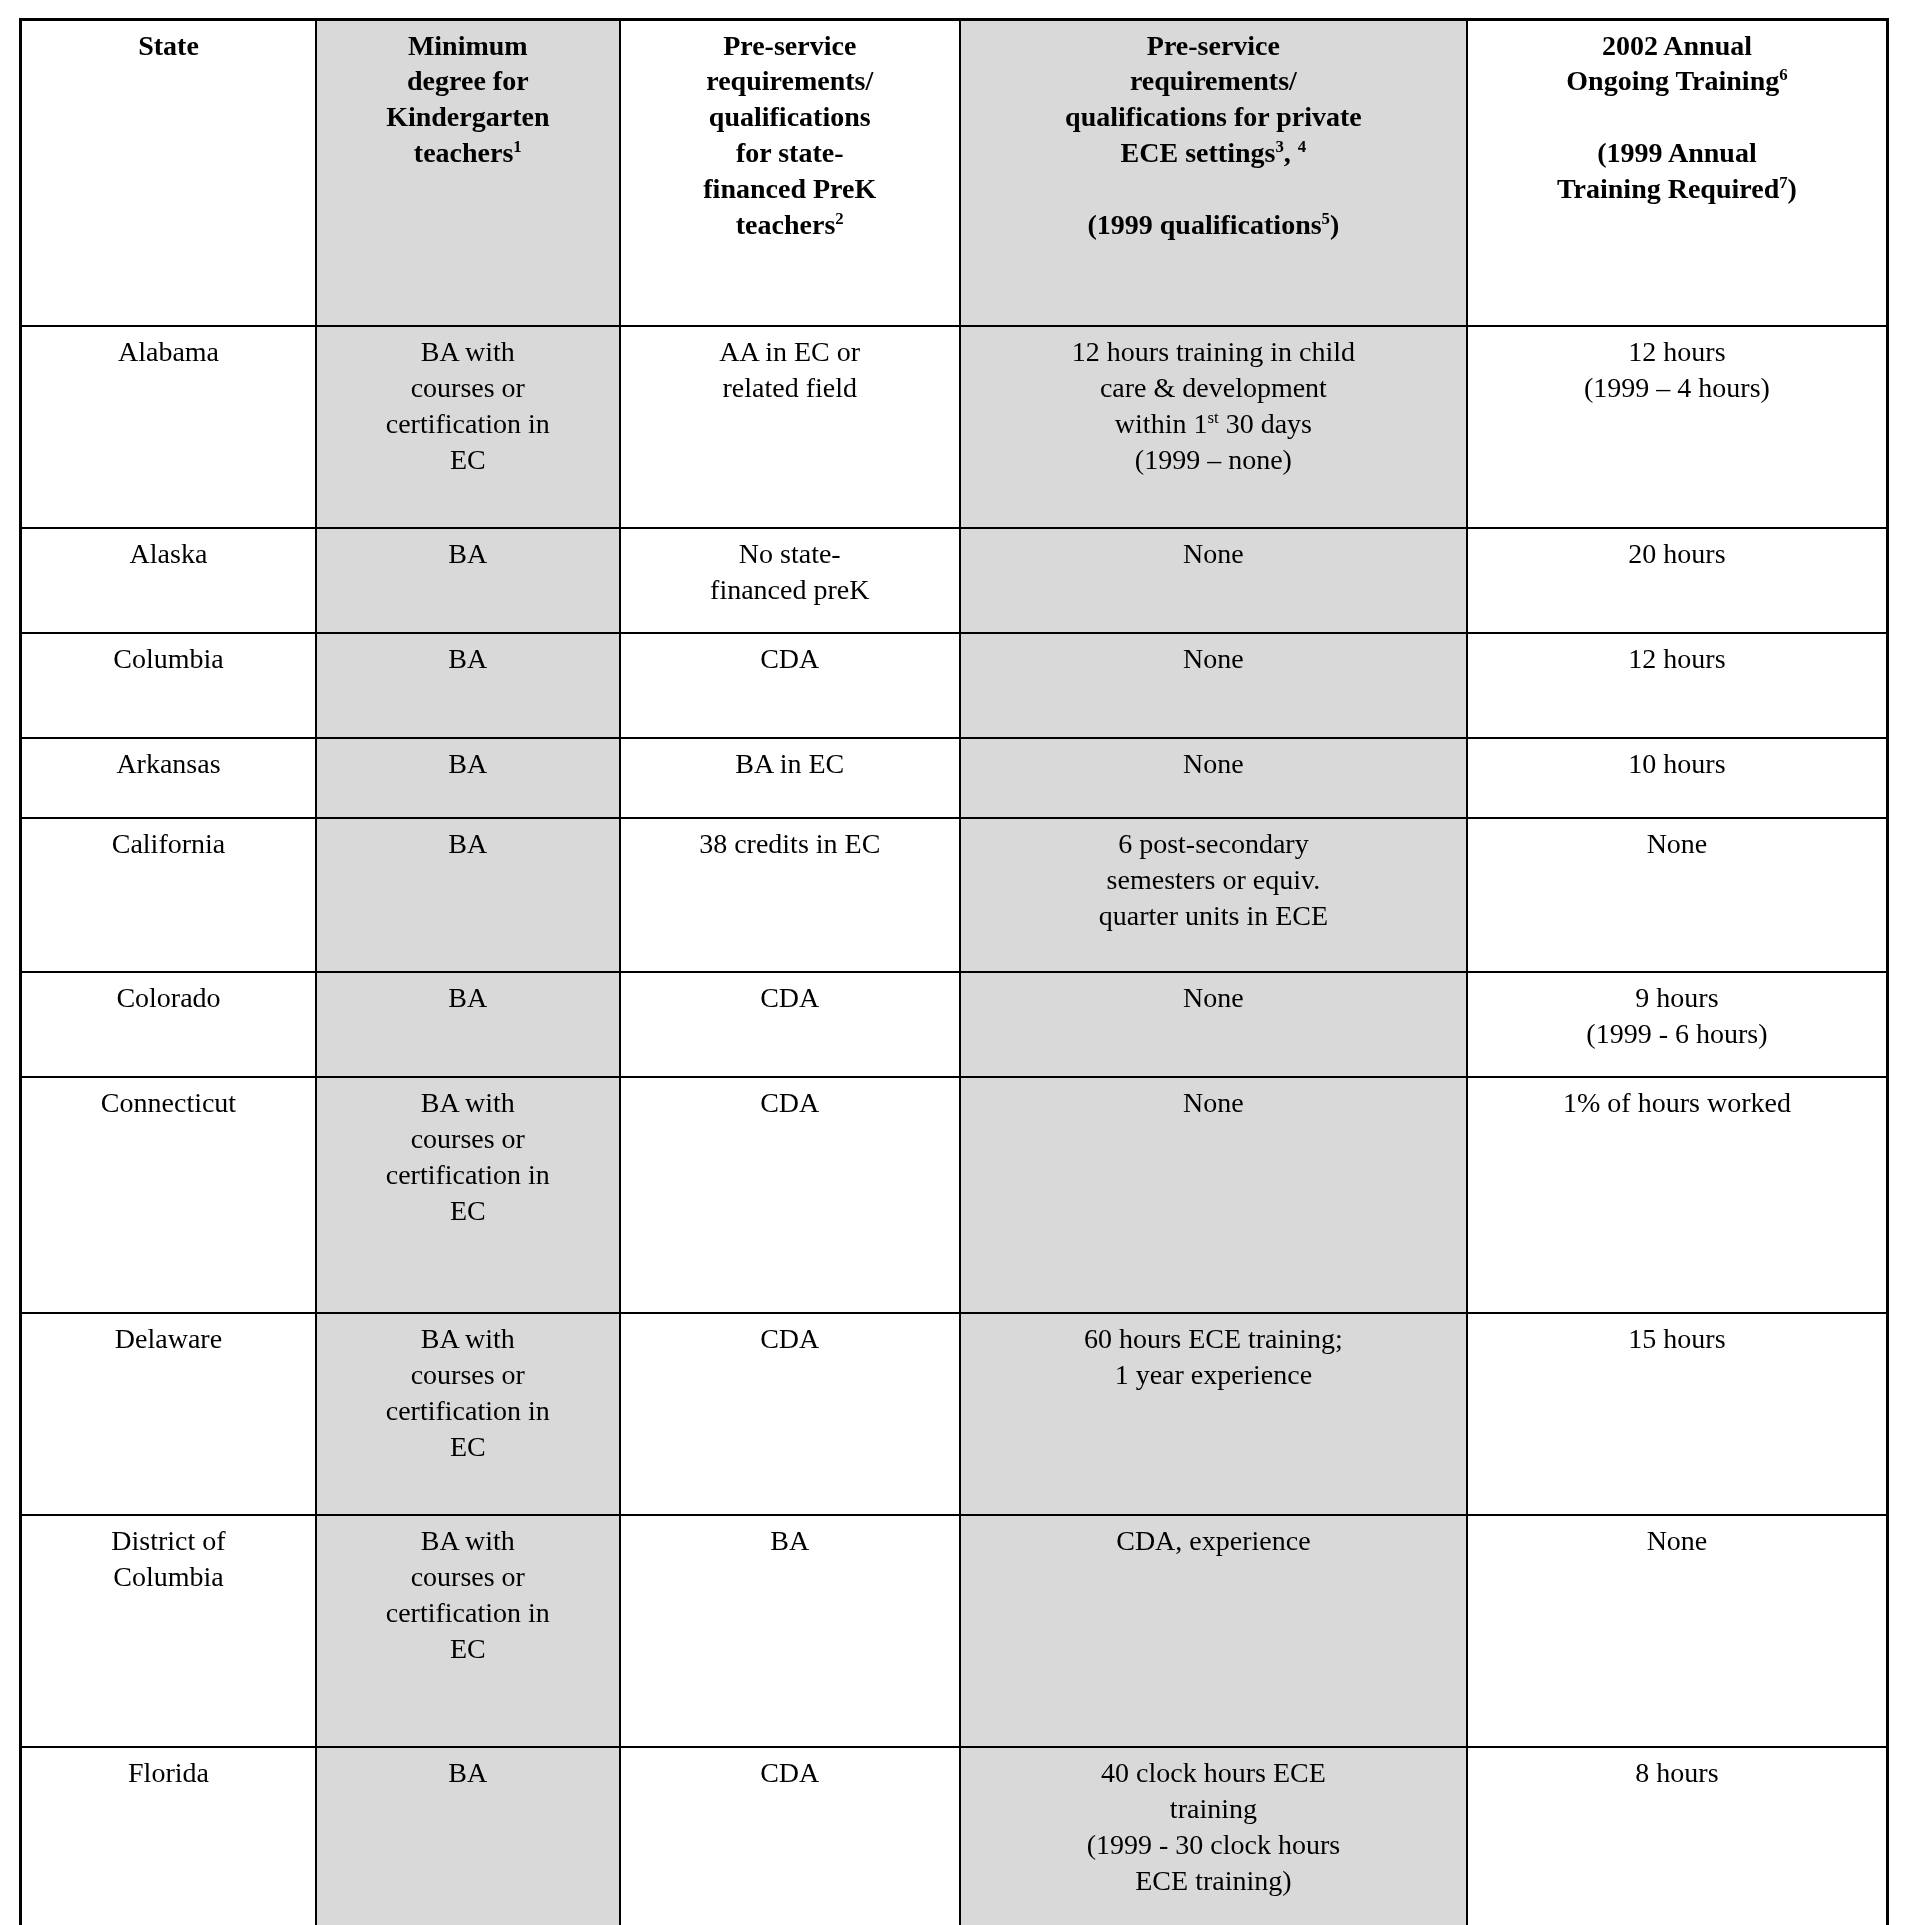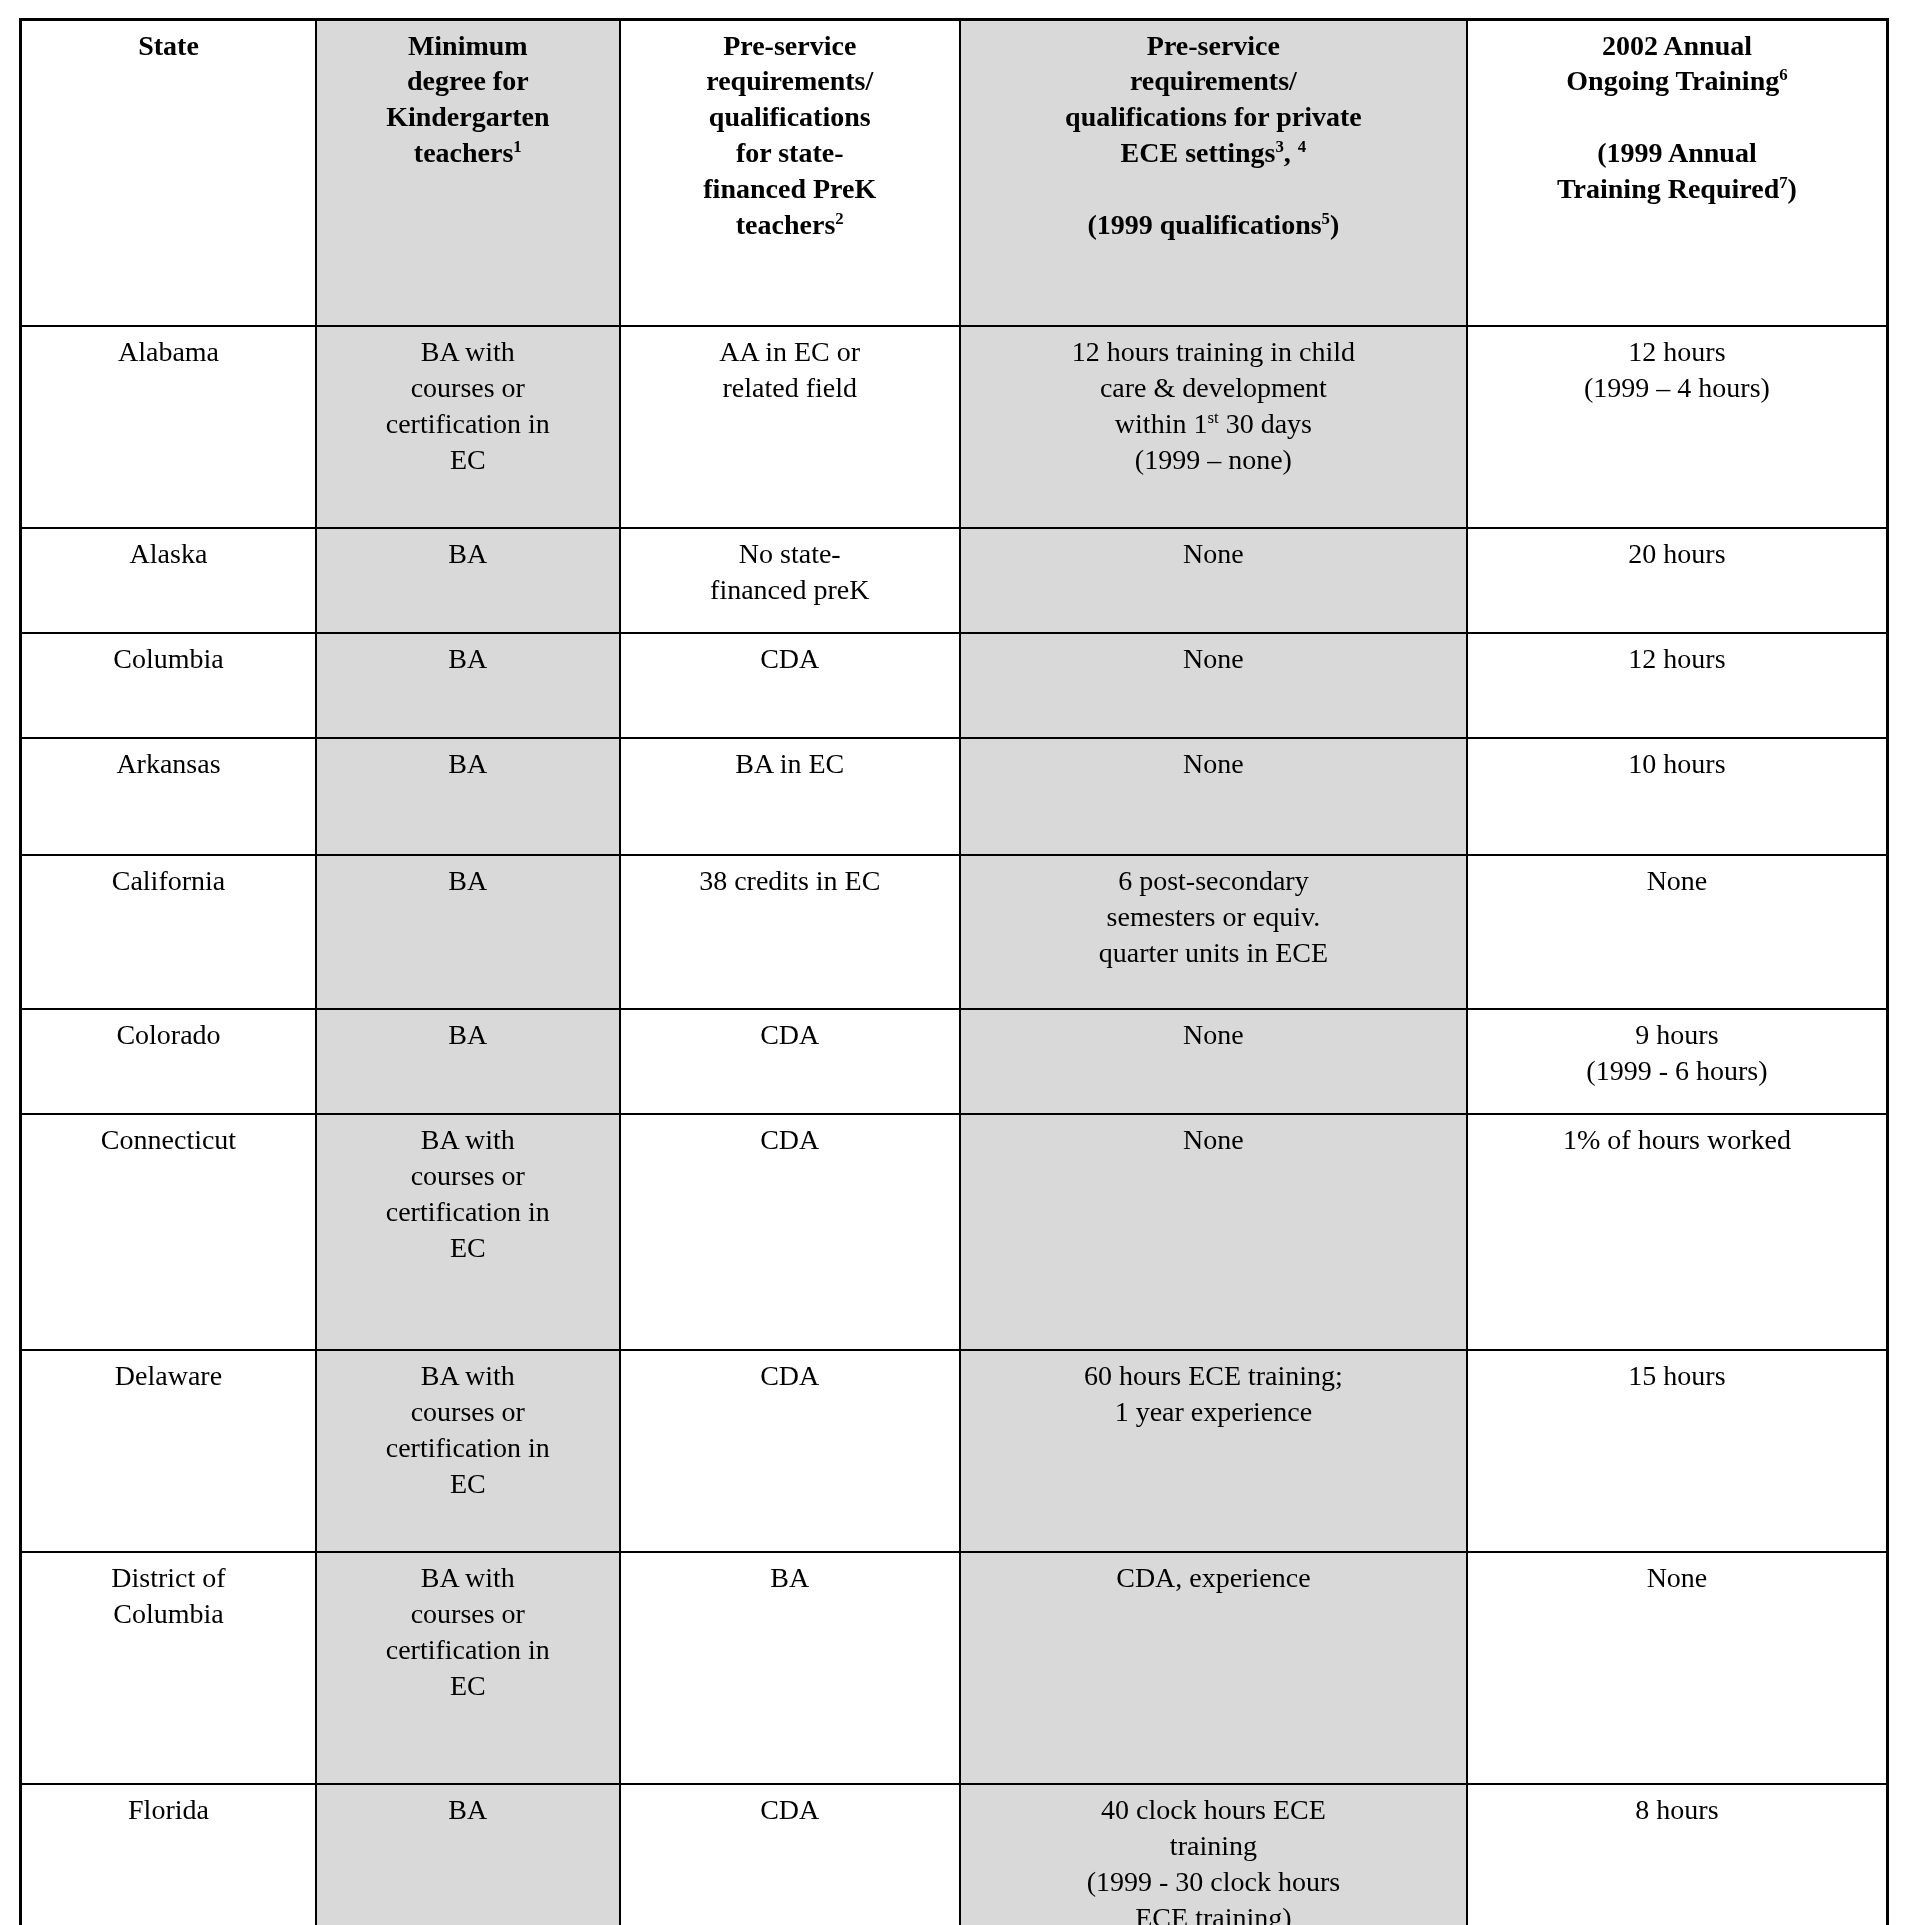--- a/index.html
+++ b/index.html
@@ -78,21 +78,21 @@
           <td class="shaded">None</td>
           <td>20 hours</td>
         </tr>
         <tr style="height: 105px;">
           <td>Columbia</td>
           <td class="shaded">BA</td>
           <td>CDA</td>
           <td class="shaded">None</td>
           <td>12 hours</td>
         </tr>
-        <tr style="height: 117px;">
+        <tr style="height: 80px;">
           <td>Arkansas</td>
           <td class="shaded">BA</td>
           <td>BA in EC</td>
           <td class="shaded">None</td>
           <td>10 hours</td>
         </tr>
         <tr style="height: 154px;">
           <td>California</td>
           <td class="shaded">BA</td>
           <td>38 credits in EC</td>

